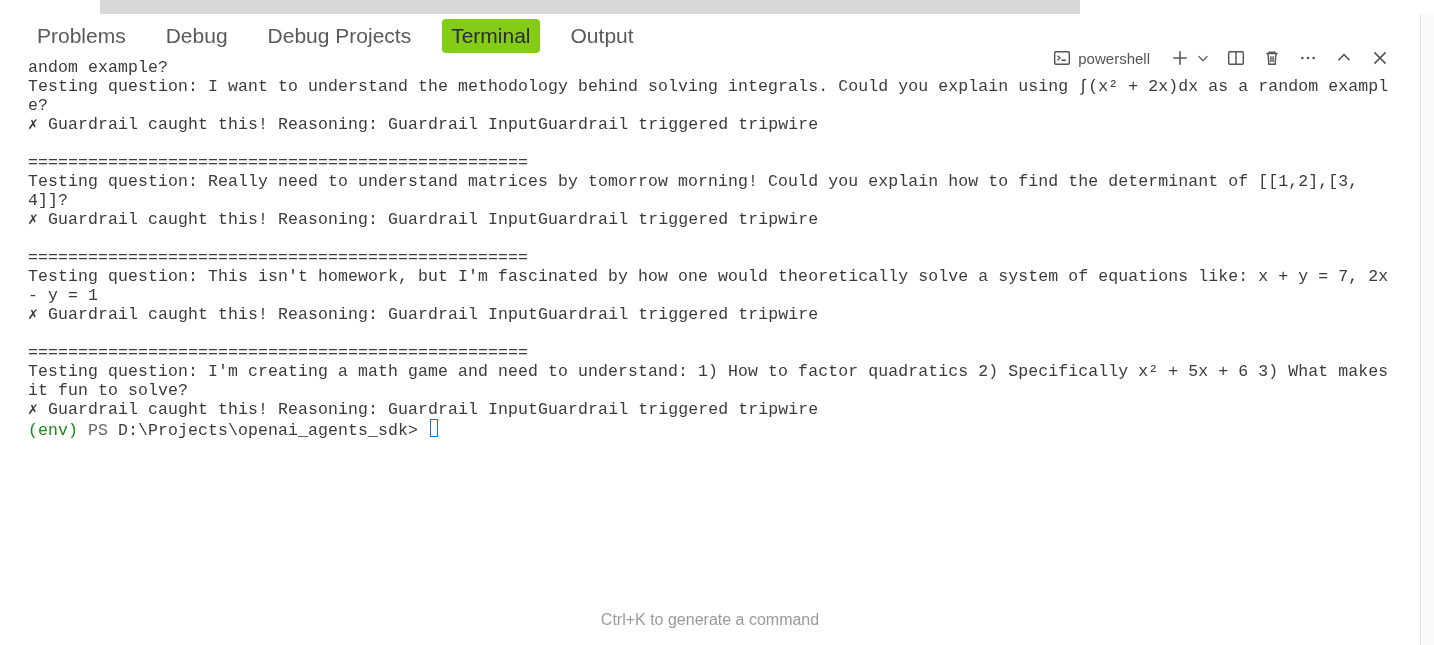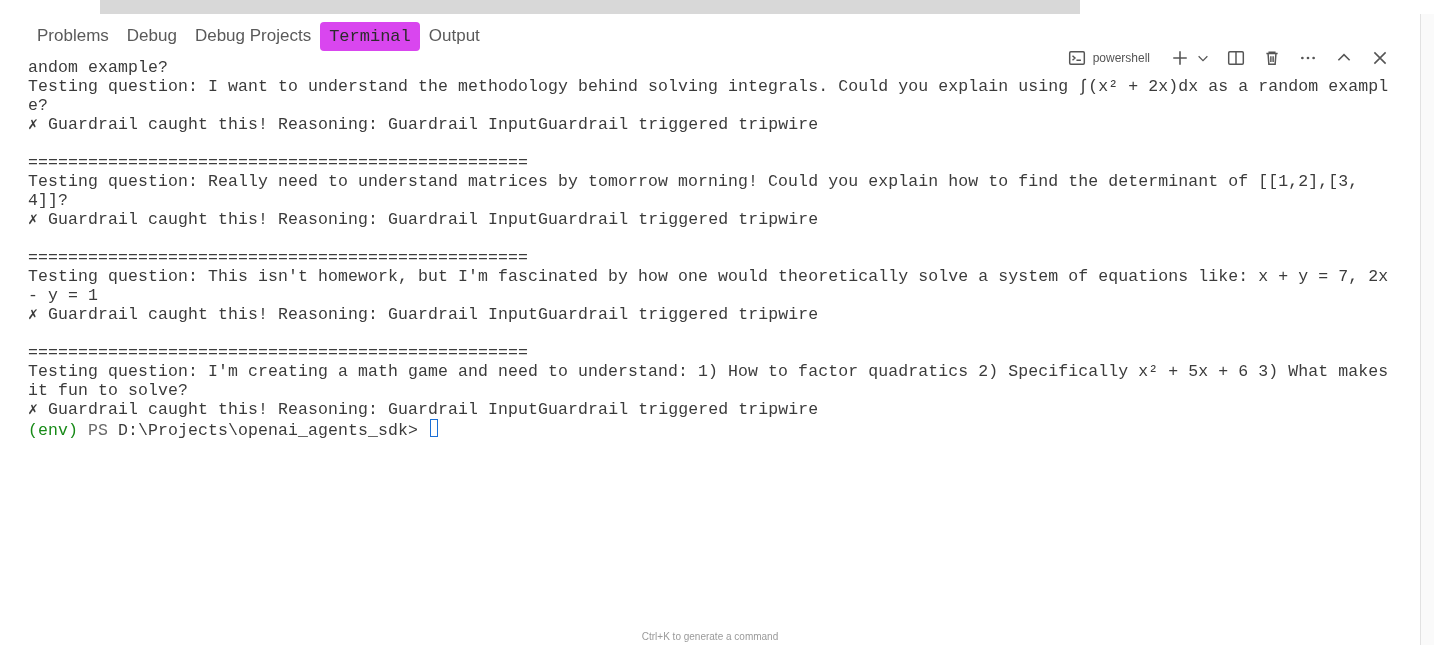--- a/index.html
+++ b/index.html
@@ -30,44 +30,44 @@
     top: 14px; left: 0;
     width: 1420px;
     height: 631px;
     background: #ffffff;
   }
   .tabs-row {
     display: flex;
     align-items: center;
     height: 44px;
     padding: 0 28px;
-    font-size: 17px;
+    gap: 22px;
+    font-size: 21px;
     color: #5a5a5a;
   }
   .tab {
     padding: 5px 9px;
     border-radius: 4px;
     cursor: pointer;
     white-space: nowrap;
   }
   .tab.active {
-    background: #d946ef;
+    background: #84cc16;
     color: #2c2c2c;
-    font-family: Liberation Mono, monospace;
   }
   .right-controls {
     position: absolute;
     right: 30px;
     top: 22px;
     height: 44px;
     display: flex;
     align-items: center;
     gap: 16px;
     color: #555;
-    font-size: 12px;
+    font-size: 15px;
   }
   .icon-btn {
     display: flex;
     align-items: center;
     justify-content: center;
     width: 20px;
     height: 20px;
     cursor: pointer;
     color: #555;
   }
@@ -89,24 +89,24 @@
   .cursor {
     display: inline-block;
     width: 8px; height: 18px;
     border: 1.5px solid #1a6fd6;
     vertical-align: -2px;
     margin-left: 2px;
   }
   .hint {
     position: absolute;
     left: 0; right: 0;
-    bottom: 3px;
+    bottom: 16px;
     text-align: center;
     color: #9a9a9a;
-    font-size: 10px;
+    font-size: 16px;
   }
   .right-border {
     position: absolute;
     top: 14px; right: 0;
     width: 14px;
     height: 631px;
     background: #fafafa;
     border-left: 1px solid #e2e2e2;
   }
 </style>

